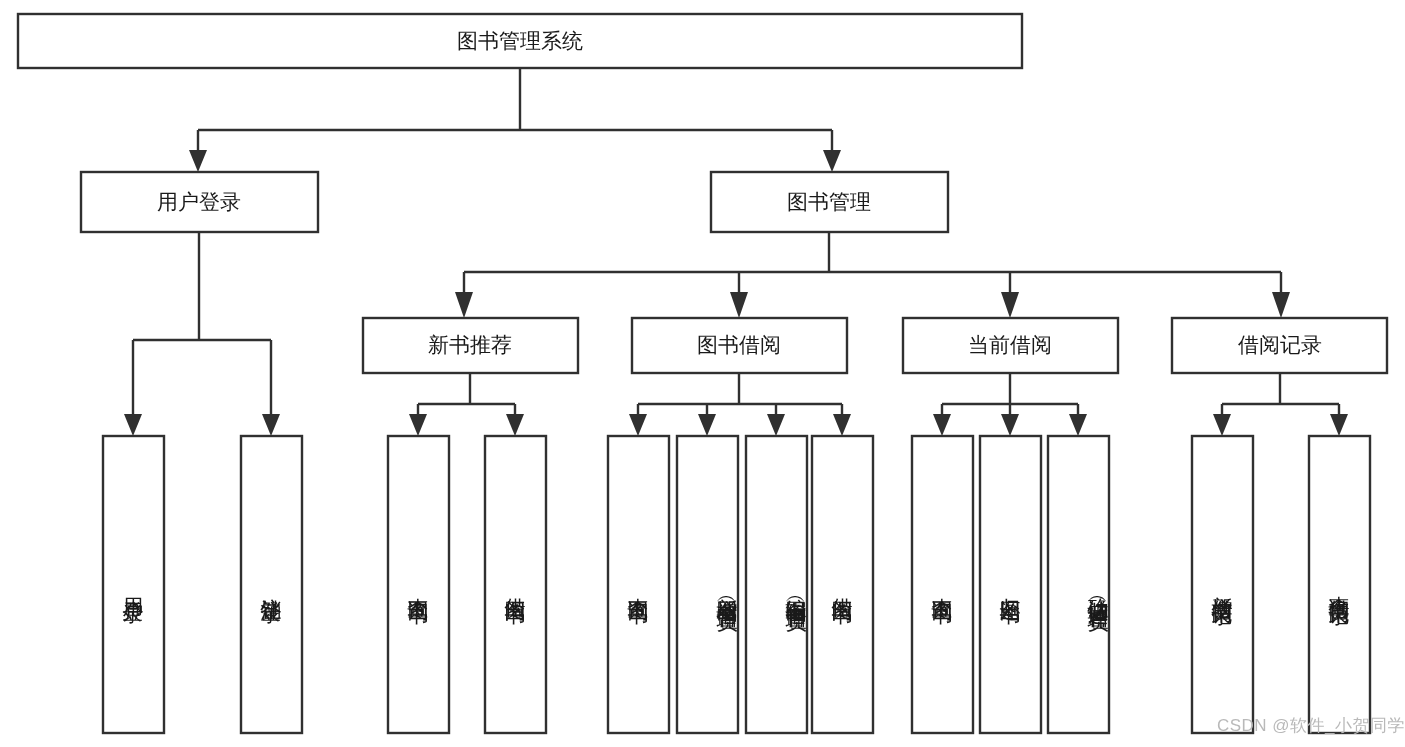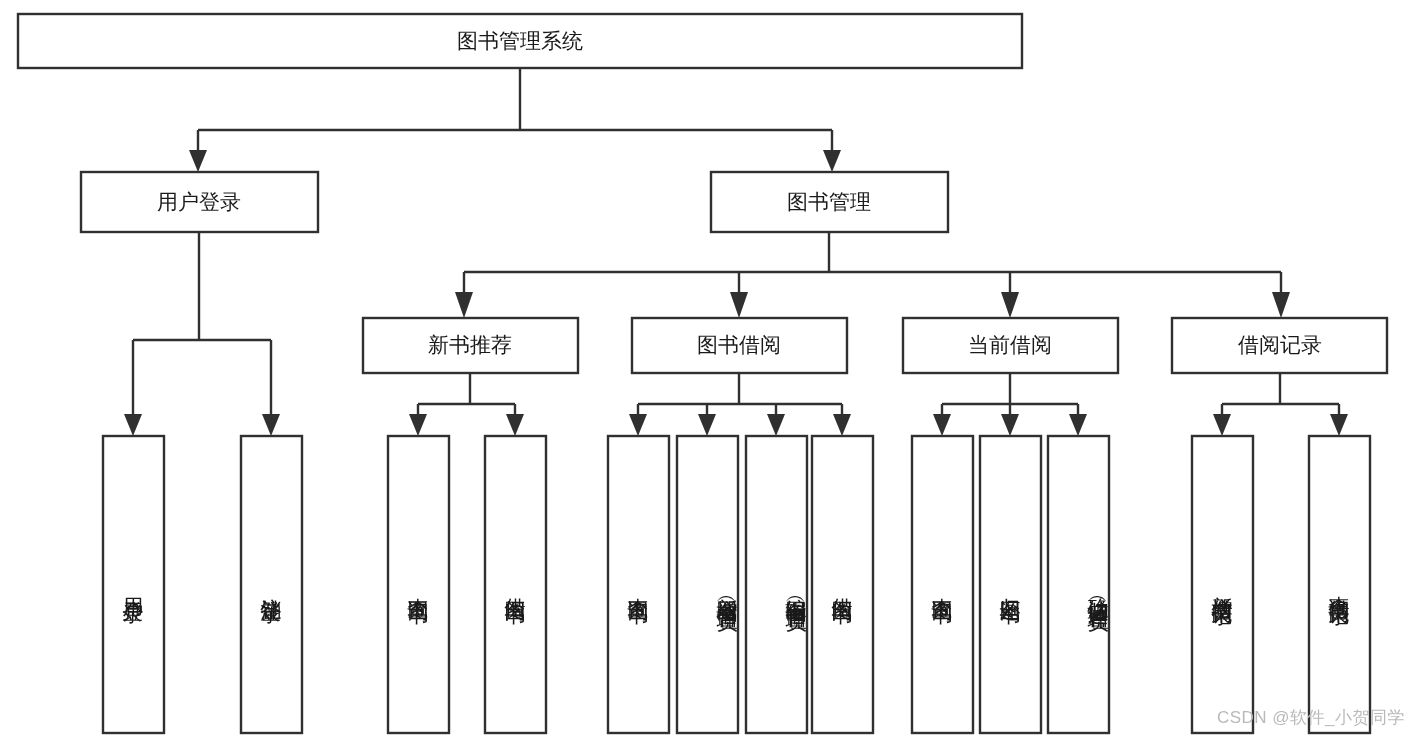--- a/index.html
+++ b/index.html
@@ -64,21 +64,21 @@
     justify-content: center;
     white-space: nowrap;
     pointer-events: none;
   }
   .node-label-v.centered {
     align-items: center;
   }
   .watermark {
     position: absolute;
     right: 8px;
-    bottom: 18px;
+    bottom: 10px;
     font-family: "Liberation Sans", "DejaVu Sans", sans-serif;
     font-size: 17px;
     color: #b9b9b9;
     letter-spacing: 0.5px;
     white-space: nowrap;
   }
 </style>
 </head>
 <body>
 

